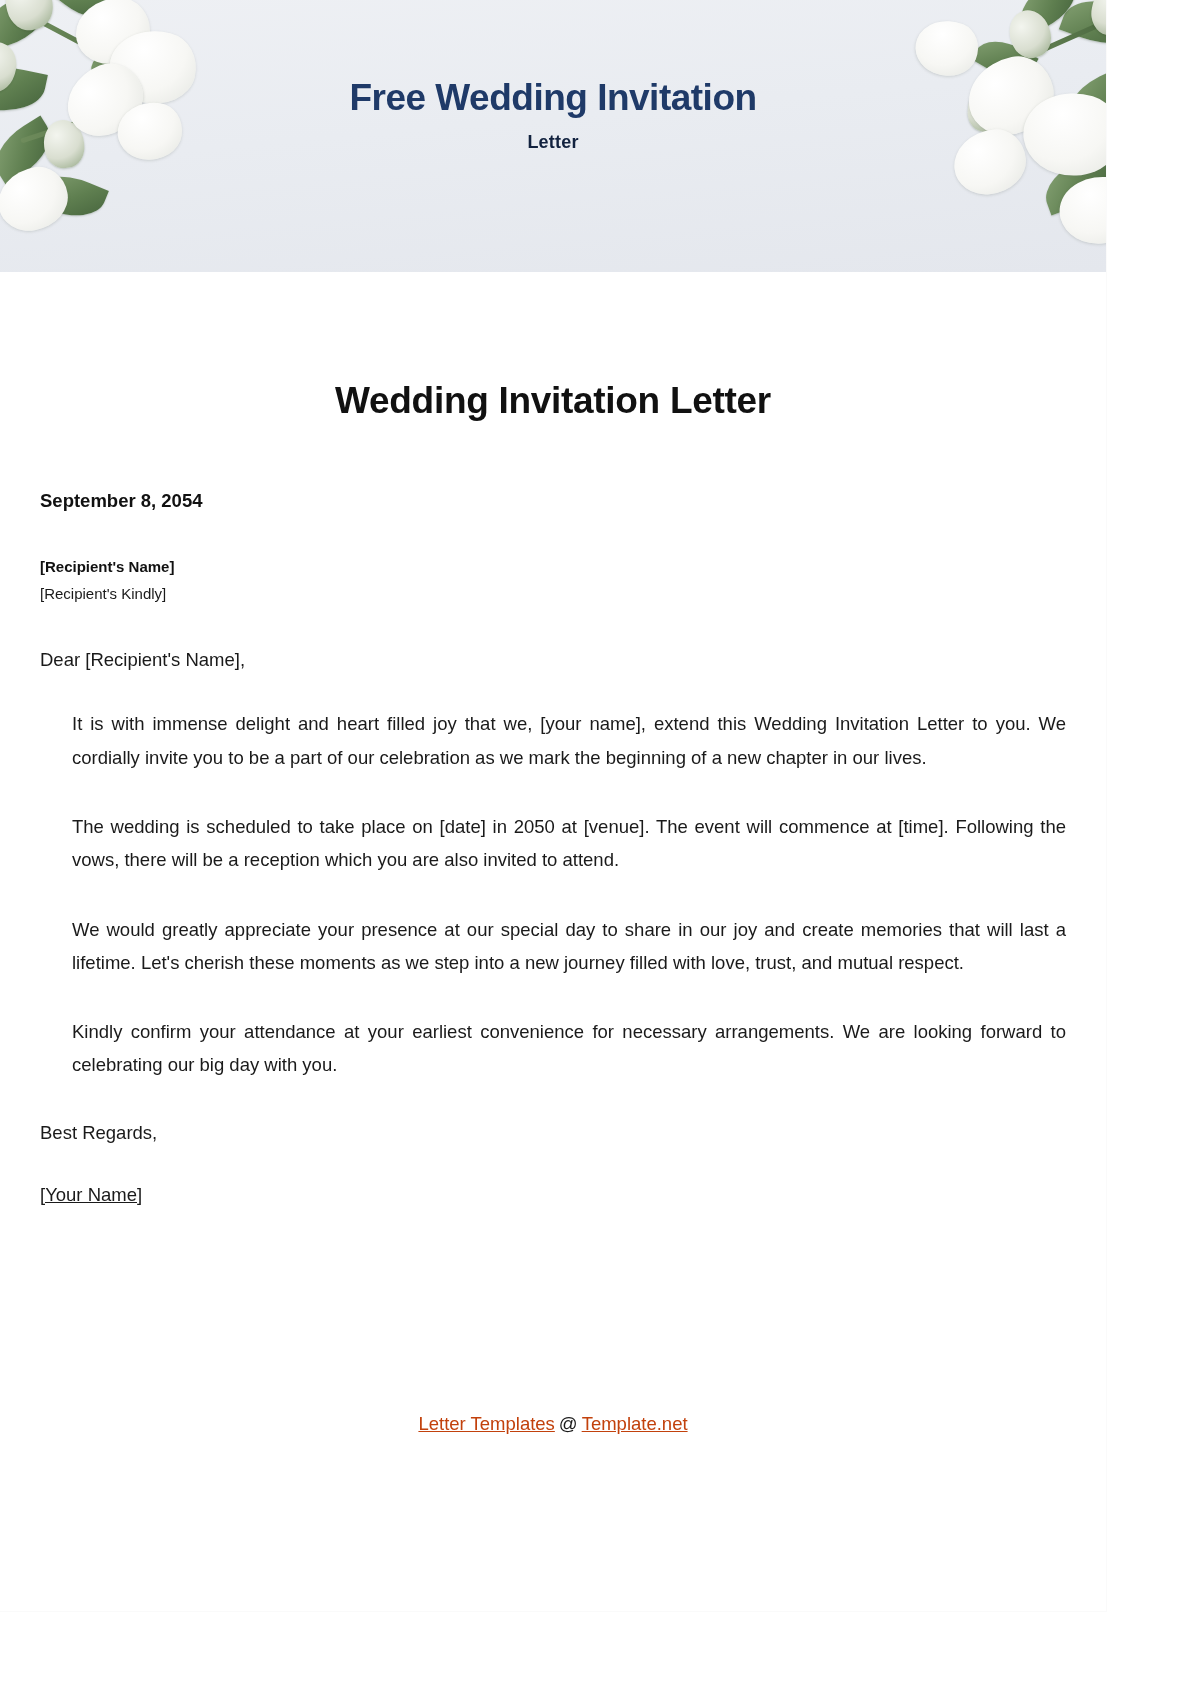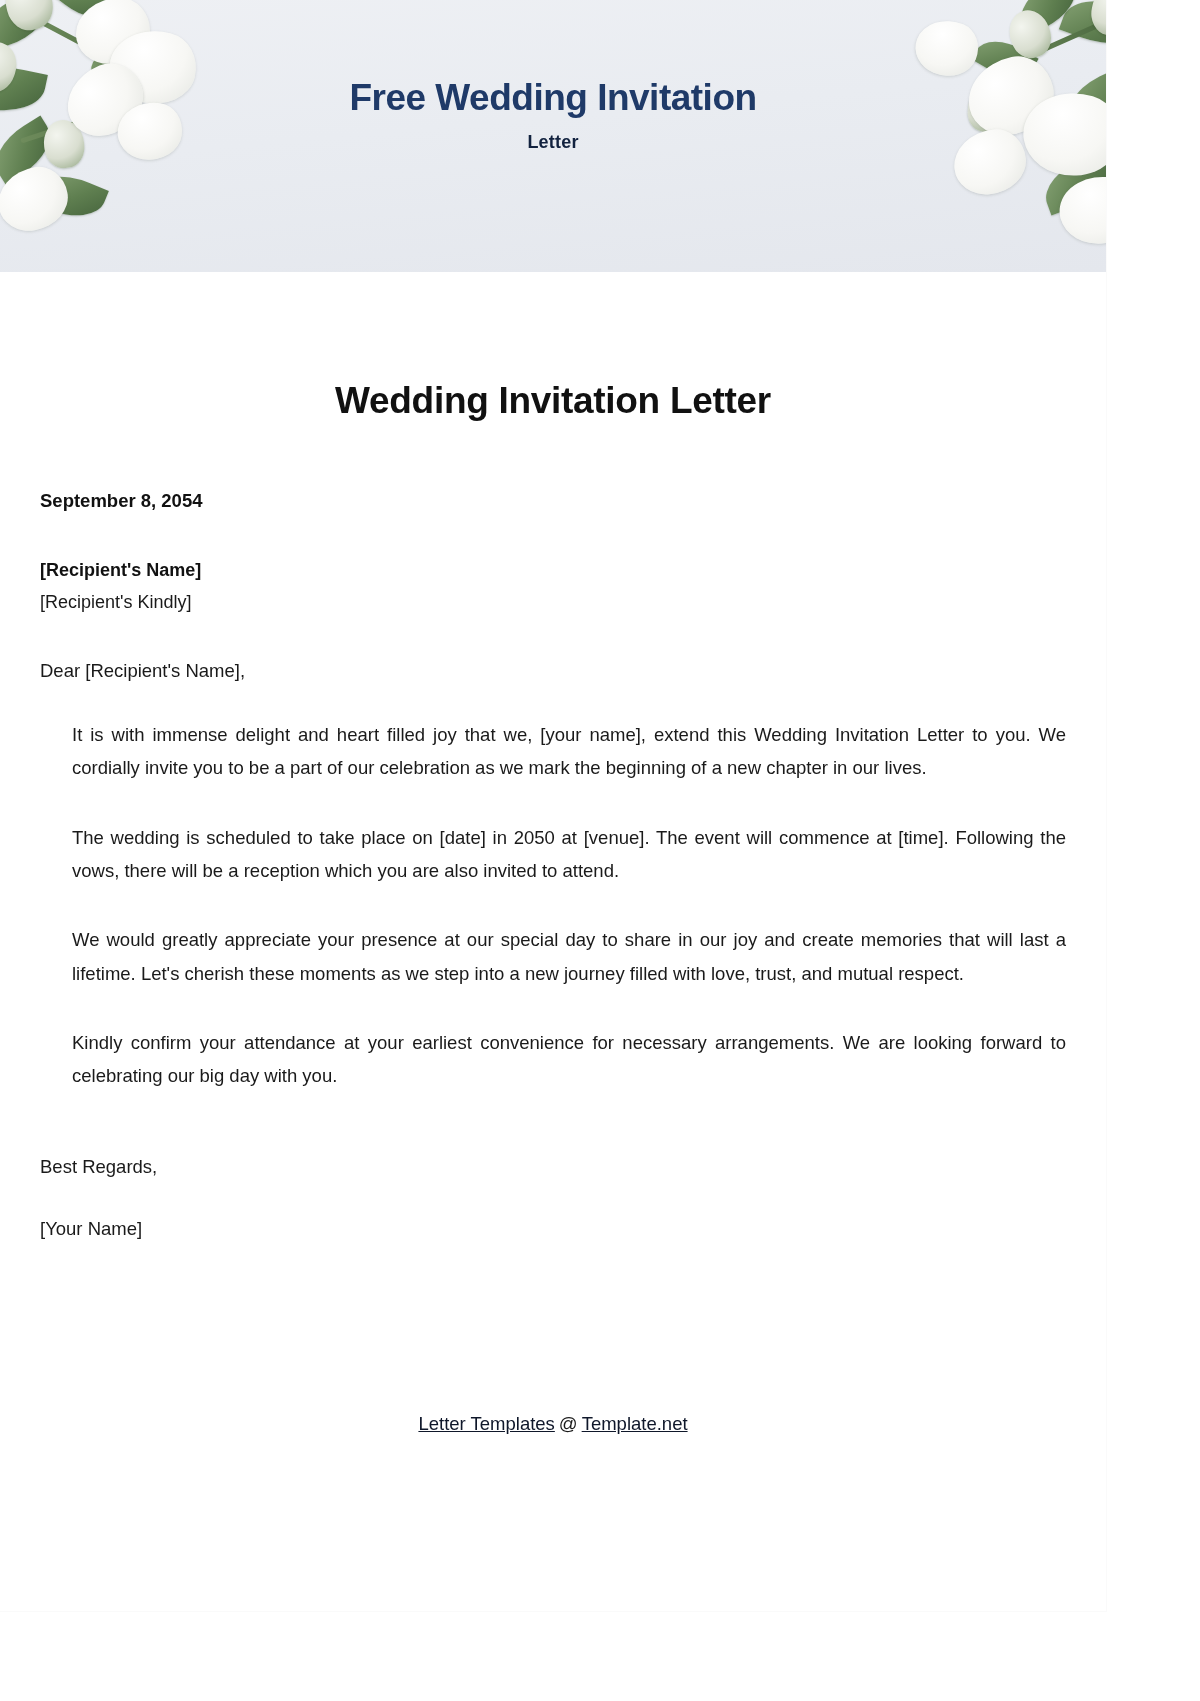--- a/index.html
+++ b/index.html
@@ -101,21 +101,21 @@
     letter-spacing: -0.3px;
   }
   .date {
     margin-top: 68px;
     font-size: 18.5px;
     font-weight: bold;
     color: #111111;
   }
   .recipient-block {
     margin-top: 42px;
-    font-size: 18px;
+    font-size: 15px;
     line-height: 1.78;
   }
   .recipient-name {
     font-weight: bold;
     color: #111111;
   }
   .recipient-address {
     color: #1a1a1a;
   }
   .salutation {
@@ -126,42 +126,43 @@
   .para {
     margin-top: 36px;
     font-size: 18.5px;
     line-height: 1.80;
     color: #1a1a1a;
     text-align: justify;
     text-justify: inter-word;
     margin-left: 32px;
   }
   .closing {
-    margin-top: 64px;
+    margin-top: 40px;
     font-size: 18.5px;
     color: #1a1a1a;
   }
   .signature {
     margin-top: 40px;
     font-size: 18.5px;
     color: #1a1a1a;
+    text-decoration: underline;
   }
 
   
   .footer {
     position: absolute;
     left: 0;
     right: 0;
     bottom: 176px;
     text-align: center;
     font-size: 18.5px;
     color: #1a1a1a;
   }
   .footer a {
-    color: #0f172a;
+    color: #c2410c;
   }
   .footer .at {
     color: #1a1a1a;
     text-decoration: none;
     padding: 0 4px;
   }
 </style>
 </head>
 <body>
 

